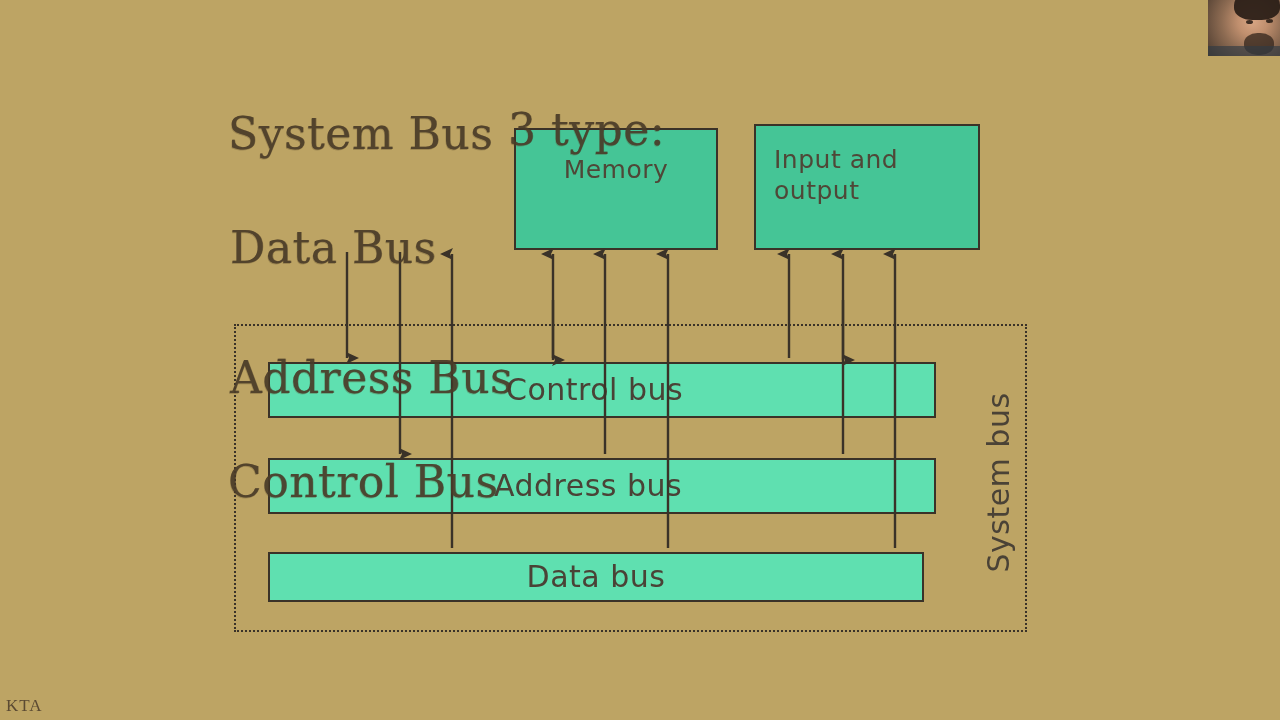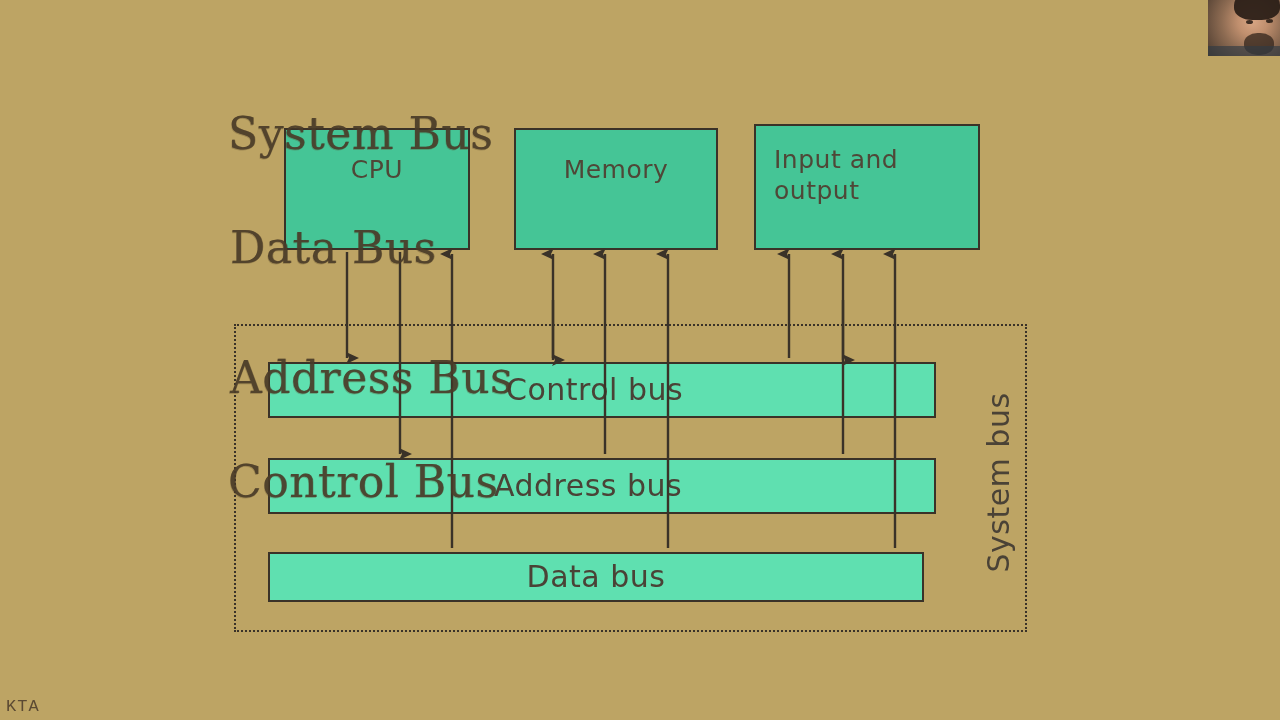--- a/index.html
+++ b/index.html
@@ -194,41 +194,38 @@
     left: 0; bottom: 0; width: 100%; height: 10px;
     background: #2f3a44;
     opacity: 0.65;
   }
 
   
   #watermark {
     position: absolute;
     left: 6px;
     bottom: 4px;
-    font-family: Liberation Mono, monospace;
+    font-family: Liberation Serif, serif;
     font-size: 17px;
     color: #5b4a33;
     letter-spacing: 1px;
   }
 </style>
 </head>
 <body>
 
 <div id="screen">
 
   <div id="diagram-layer">
 
     <div id="systembus-frame"></div>
     <div id="systembus-vertical-label">
       <span>System bus</span>
     </div>
 
-    <div class="box centerlabel" id="box-cpu">
-      <div class="box-label">CPU</div>
-    </div>
 
     <div class="box centerlabel" id="box-memory">
       <div class="box-label">Memory</div>
     </div>
 
     <div class="box" id="box-io">
       <div class="box-label">Input and
 output</div>
     </div>
 
@@ -280,20 +277,21 @@
 
         <line x1="843" y1="454" x2="843" y2="254" marker-end="url(#arrowUp)"></line>
 
         <line x1="895" y1="548" x2="895" y2="254" marker-end="url(#arrowUp)"></line>
       </g>
     </svg>
   </div>
 
   <div id="ink-layer">
     <div class="ink" id="ink-system-bus">System Bus</div>
+    <div class="ink" id="ink-three-type">3 type:</div>
     <div class="ink" id="ink-data-bus">Data Bus</div>
     <div class="ink" id="ink-address-bus">Address Bus</div>
     <div class="ink" id="ink-control-bus">Control Bus</div>
   </div>
 
   <div id="webcam">
     <div class="cam-bg"></div>
     <div class="cam-hair"></div>
     <div class="cam-eye left"></div>
     <div class="cam-eye right"></div>

